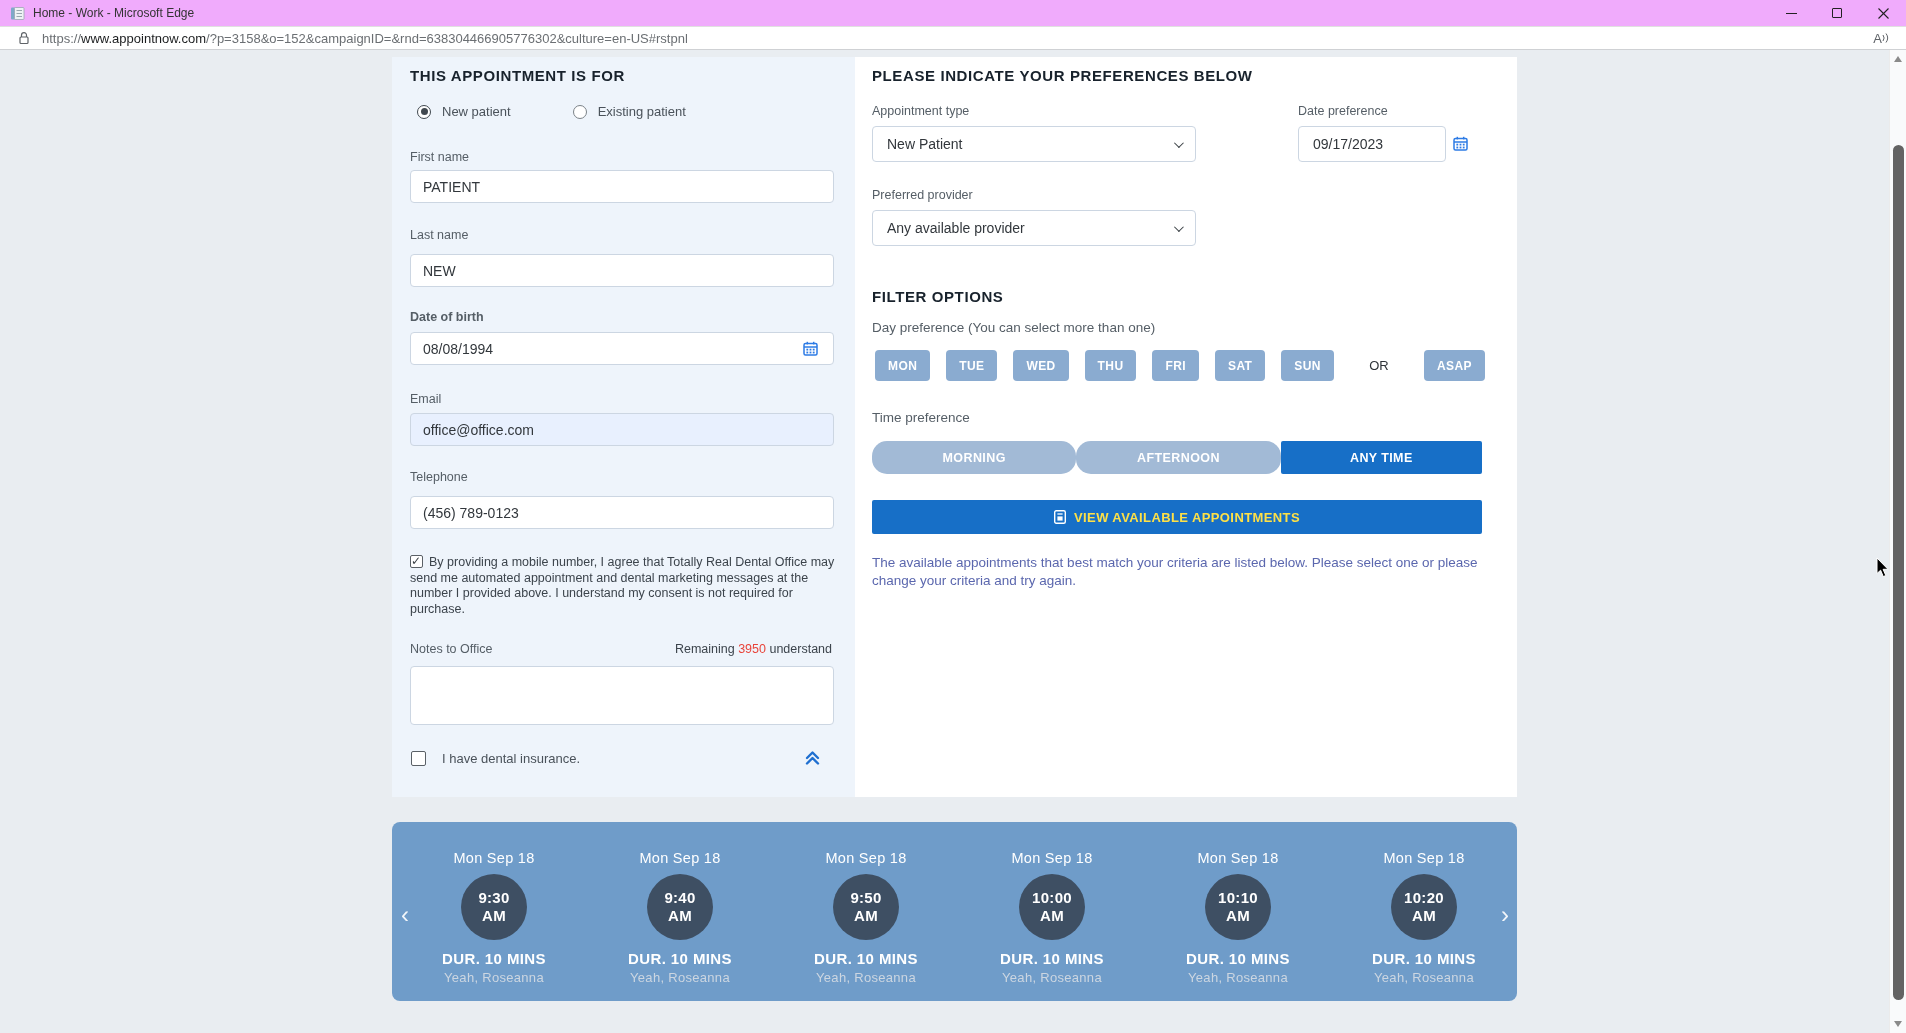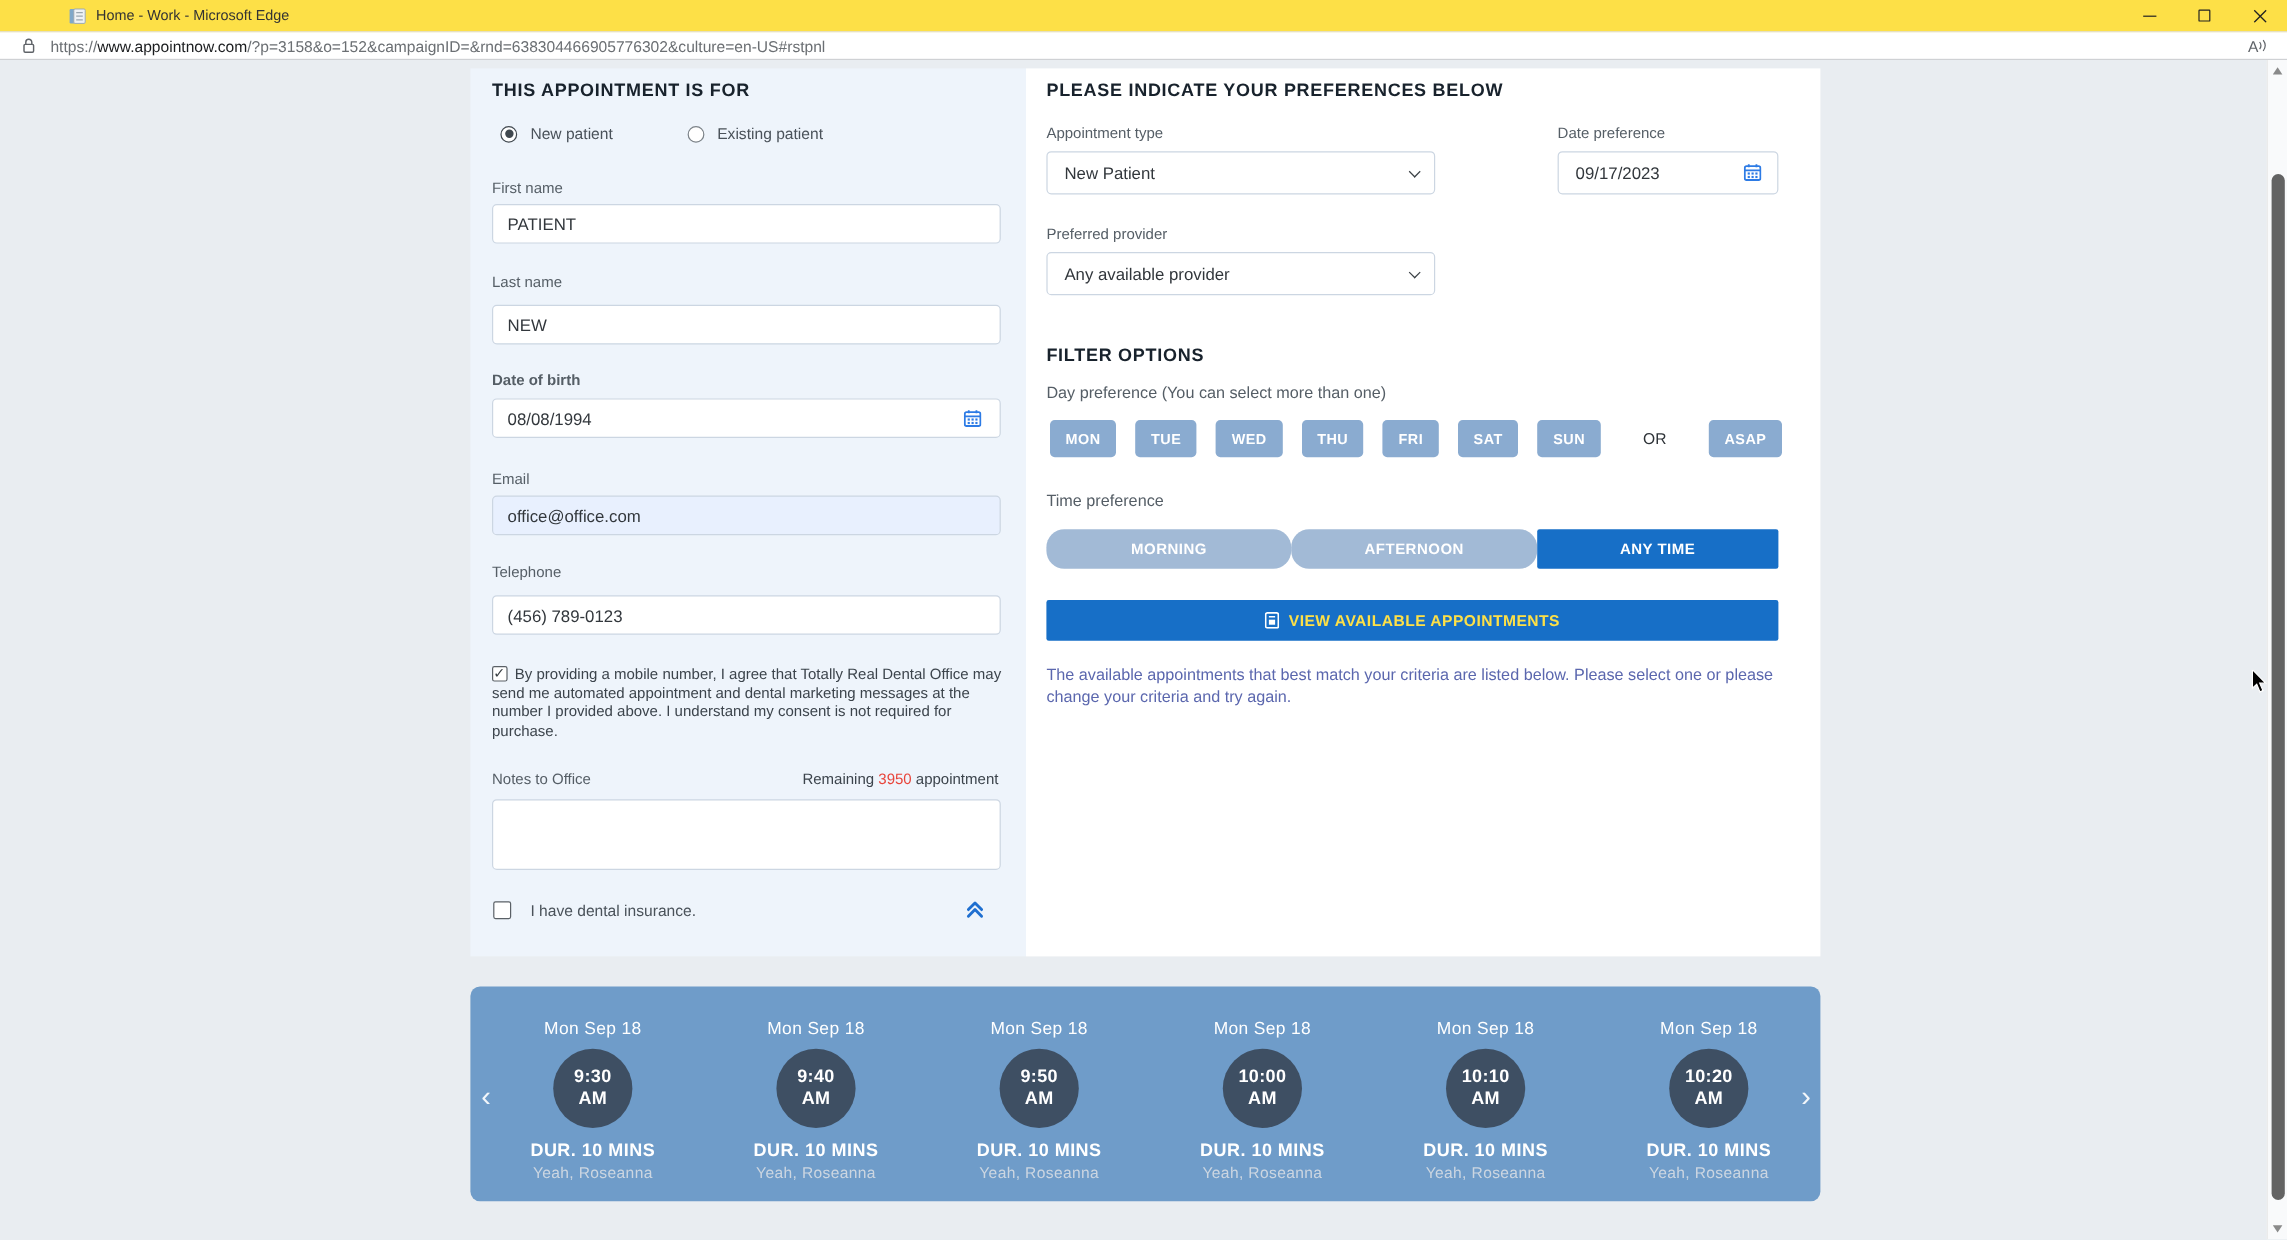--- a/index.html
+++ b/index.html
@@ -1,20 +1,20 @@
 <!DOCTYPE html>
 <html><head>
 <meta charset="utf-8">
 <style>
   * { margin:0; padding:0; box-sizing:border-box; }
   html,body { width:1906px; height:1033px; overflow:hidden; }
   body { font-family:"Liberation Sans","DejaVu Sans",sans-serif; background:#e9edf1; position:relative; }
 
   
-  .titlebar { position:absolute; top:0; left:0; width:1906px; height:27px; background:#fde047; border-bottom:1px solid #e0e0e0; display:flex; align-items:center;padding-left:47px; }
+  .titlebar { position:absolute; top:0; left:0; width:1906px; height:27px; background:#f0abfc; border-bottom:1px solid #e0e0e0; display:flex; align-items:center; }
   .tab-favicon { margin-left:10px; width:15px; height:15px; }
   .win-title { margin-left:8px; font-size:12px; color:#333; }
   .win-controls { margin-left:auto; display:flex; height:27px; }
   .win-btn { width:46px; height:27px; background:transparent; border:none; display:flex; align-items:center; justify-content:center; cursor:default; }
   .glyph-min { width:11px; height:0; border-top:1px solid #222; }
   .glyph-max { width:10px; height:10px; border:1px solid #222; border-radius:1px; }
 
   .addressbar { position:absolute; top:27px; left:0; width:1906px; height:23px; background:#ffffff; border-bottom:1px solid #cfd1d4; display:flex; align-items:center; }
   .lock-wrap { margin-left:16px; width:16px; height:16px; }
   .url { margin-left:10px; font-size:13px; color:#6b6f73; white-space:nowrap; }
@@ -175,21 +175,21 @@
     <label class="f-label" style="left:18px; top:335px;">Email</label>
     <input class="f-input autofill" style="top: 356px;" readonly="" value="office@office.com">
 
     <label class="f-label" style="left:18px; top:413px;">Telephone</label>
     <input class="f-input" style="top: 439px;" readonly="" value="(456) 789-0123">
 
     <p class="consent"><span class="cb checked"></span><span>By providing a mobile number, I agree that Totally Real Dental Office may send me automated appointment and dental marketing messages at the number I provided above. I understand my consent is not required for purchase.</span></p>
 
     <div class="notes-row">
       <span class="f-label" style="position:static;">Notes to Office</span>
-      <span class="notes-remaining"><span>Remaining </span><span class="red">3950</span><span> appointment</span></span>
+      <span class="notes-remaining"><span>Remaining </span><span class="red">3950</span><span> understand</span></span>
     </div>
     <textarea class="notes-area" value="" style=""></textarea>
 
     <div class="insurance-row">
       <span class="cb" style="width:15px;height:15px;"></span>
       <span class="insurance-lbl">I have dental insurance.</span>
     </div>
     <span class="collapse-icon">
       <svg width="17" height="17" viewBox="0 0 17 17" fill="none" stroke="#1f6fd0" stroke-width="2.4" stroke-linecap="round" stroke-linejoin="round">
           <polyline points="3,9 8.5,3.5 14,9"></polyline>
@@ -201,21 +201,21 @@
   <section class="panel panel-prefs">
     <h2 class="sec-title" style="left:17px; top:10px;">PLEASE INDICATE YOUR PREFERENCES BELOW</h2>
 
     <label class="f-label" style="left:17px; top:47px;">Appointment type</label>
     <div class="sel-box" style="left:17px; top:69px; width:324px;">
       <span>New Patient</span>
       <span class="sel-arrow"></span>
     </div>
 
     <label class="f-label" style="left:443px; top:47px;">Date preference</label>
-    <div class="sel-box" style="left:443px; top:69px; width:184px;">
+    <div class="sel-box" style="left:443px; top:69px; width:148px;">
       <span>09/17/2023</span>
     </div>
     <span class="cal-icon" style="left:598px; top:79px;">
       <svg width="15" height="15" viewBox="0 0 15 15">
           <rect x="1" y="2.5" width="13" height="11.5" rx="1.5" fill="none" stroke="#2d7be5" stroke-width="1.5"></rect>
           <line x1="1" y1="6" x2="14" y2="6" stroke="#2d7be5" stroke-width="1.5"></line>
           <line x1="4.3" y1="0.8" x2="4.3" y2="3.4" stroke="#2d7be5" stroke-width="1.5"></line>
           <line x1="10.7" y1="0.8" x2="10.7" y2="3.4" stroke="#2d7be5" stroke-width="1.5"></line>
           <rect x="3.4" y="7.7" width="1.8" height="1.8" fill="#2d7be5"></rect>
           <rect x="6.6" y="7.7" width="1.8" height="1.8" fill="#2d7be5"></rect>

